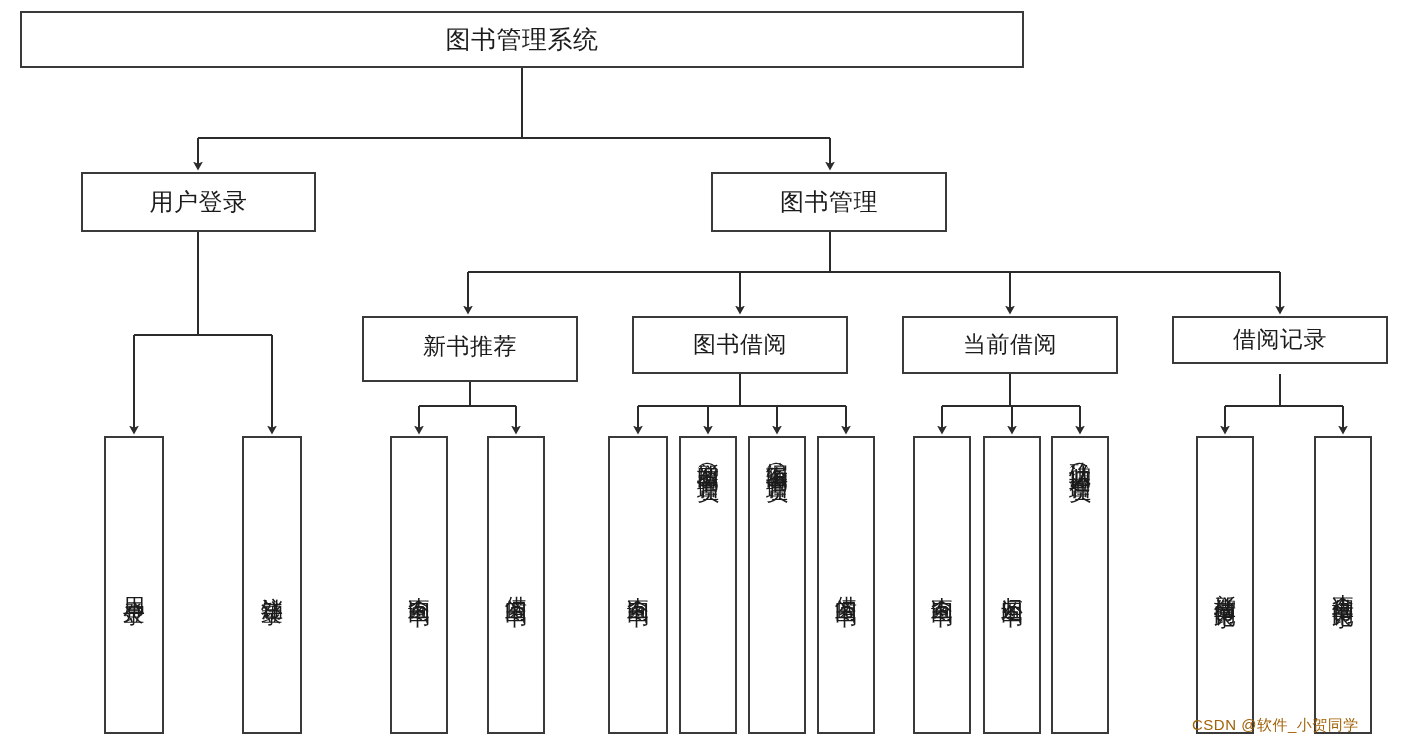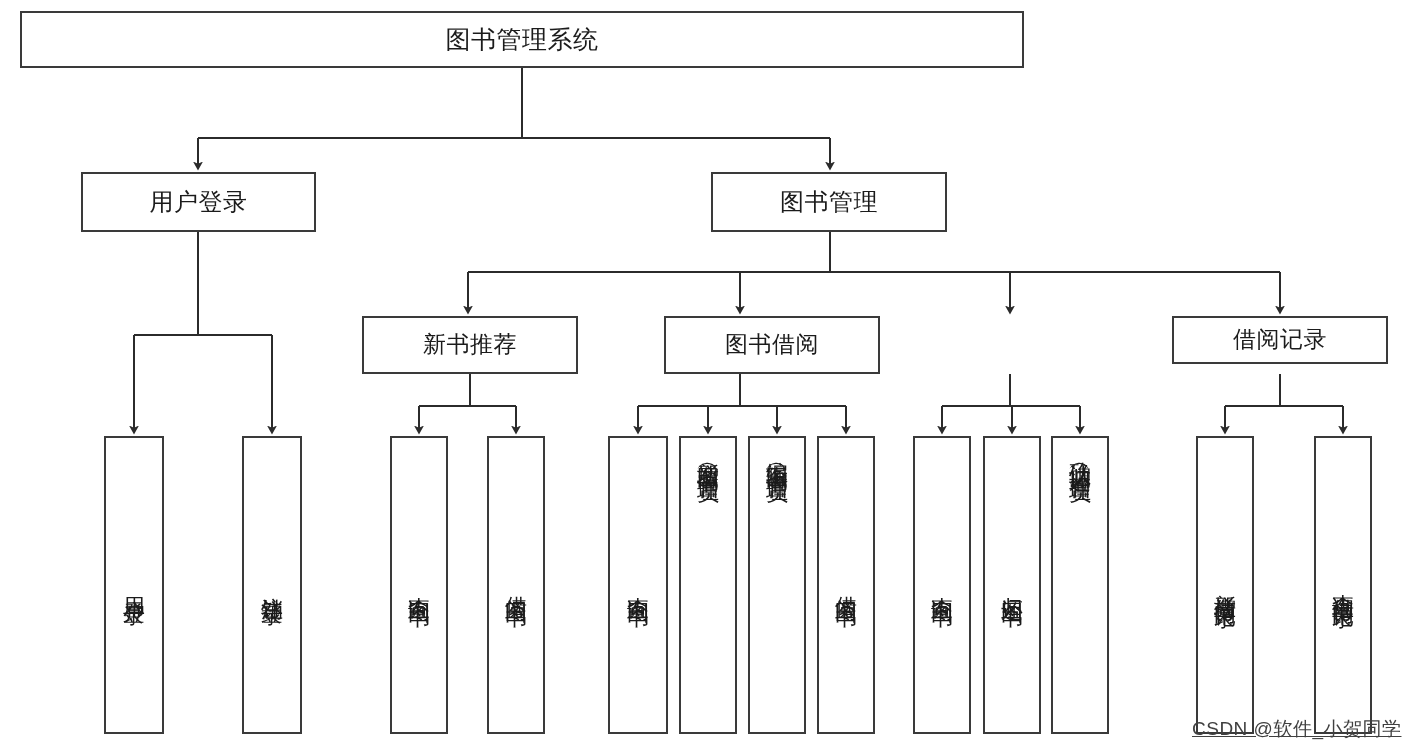--- a/index.html
+++ b/index.html
@@ -39,26 +39,25 @@
     text-orientation:upright;
     letter-spacing:3px;
     line-height:1.0;
     white-space:pre;
   }
   .leaf{align-items:flex-start;padding-top:6px;}
   .leaf.mid{align-items:center;padding-top:0;}
 
   .watermark{
     position:absolute;
-    color:#404040;
-    font-size:19px;
+    color:#a16207;
+    font-size:15px;
     white-space:nowrap;
     letter-spacing:0.5px;
     pointer-events:none;
-    text-decoration:underline;
   }
 </style>
 </head>
 <body>
 
 <div id="diagram-root">
 
   <svg class="canvas" viewBox="0 0 1405 747">
     <defs>
       <marker id="arrow" markerWidth="11" markerHeight="11" refX="4.5" refY="5" orient="auto" markerUnits="userSpaceOnUse">
@@ -113,25 +112,28 @@
     <span class="node-label">图书管理系统</span>
   </div>
 
   <div class="node-box lvl1" style="left:81px;top:172px;width:235px;height:60px;">
     <span class="node-label">用户登录</span>
   </div>
   <div class="node-box lvl1" style="left:711px;top:172px;width:236px;height:60px;align-items:center;">
     <span class="node-label">图书管理</span>
   </div>
 
-  <div class="node-box lvl2" style="left:362px;top:316px;width:216px;height:58px;">
+  <div class="node-box lvl2" style="left:362px;top:316px;width:216px;height:66px;font-family:Liberation Mono, monospace;">
     <span class="node-label">新书推荐</span>
   </div>
-  <div class="node-box lvl2" style="left:664px;top:316px;width:216px;height:58px;">
+  <div class="node-box lvl2" style="left:632px;top:316px;width:216px;height:58px;">
     <span class="node-label">图书借阅</span>
+  </div>
+  <div class="node-box lvl2" style="left:902px;top:316px;width:216px;height:58px;">
+    <span class="node-label">当前借阅</span>
   </div>
   <div class="node-box lvl2" style="left:1172px;top:316px;width:216px;height:48px;">
     <span class="node-label">借阅记录</span>
   </div>
 
   <div class="node-box leaf mid" style="left:104px;top:436px;width:60px;height:298px;">
     <span class="node-label">用户登录</span>
   </div>
   <div class="node-box leaf mid" style="left:242px;top:436px;width:60px;height:298px;">
     <span class="node-label">注销登录</span>

